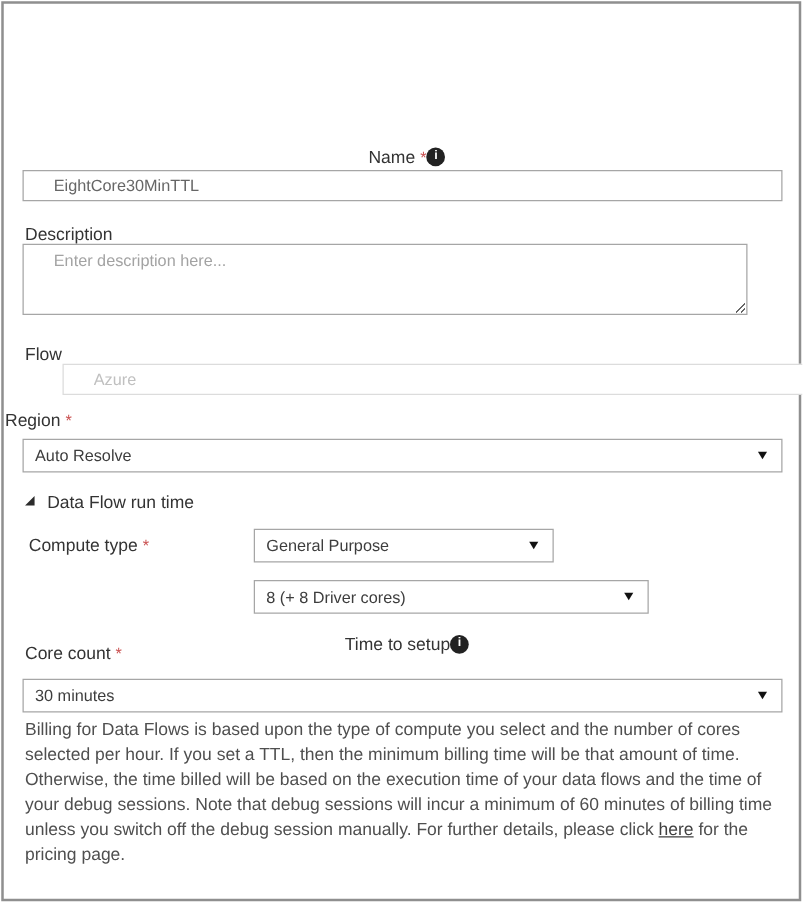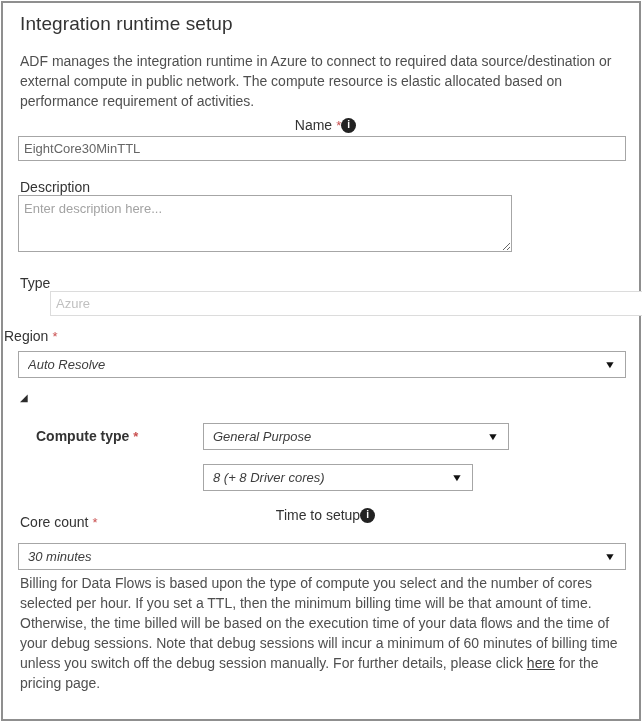--- a/index.html
+++ b/index.html
@@ -64,21 +64,21 @@
     cursor: default;
     user-select: none;
   }
   .text-input {
     box-sizing: border-box;
     border: 1px solid #a6a6a6;
     background: #ffffff;
     font-family: inherit;
     font-size: 13px;
     color: #666666;
-    padding: 0 5px;
+    padding: 0 24px;
     outline: none;
     display: block;
   }
   .text-input.disabled {
     border-color: #dcdcdc;
     color: #c0c0c0;
     margin-left: 32px;
   }
   textarea.text-input {
     padding-top: 5px;
@@ -93,21 +93,20 @@
   }
   .select {
     box-sizing: border-box;
     border: 1px solid #a6a6a6;
     background: #ffffff;
     display: flex;
     align-items: center;
     justify-content: space-between;
     padding: 0 10px 0 9px;
     cursor: pointer;
-    font-style: italic;
   }
   .select .sel-text {
     font-size: 13px;
     color: #3d3d3d;
     white-space: nowrap;
     overflow: hidden;
   }
   .select .caret {
     font-size: 10px;
     color: #111111;
@@ -136,66 +135,65 @@
     text-decoration: underline;
     cursor: pointer;
   }
 </style>
 </head>
 <body>
 
 <div class="stage">
   <div class="panel">
 
-    <div class="abs title" style="top:10px; left:17px;">Integration runtime setup</div>
-
-    <div class="abs para" style="top:48px; left:17px; width:606px;">ADF manages the integration runtime in Azure to connect to required data source/destination or external compute in public network. The compute resource is elastic allocated based on performance requirement of activities.</div>
+
 
     <div class="abs label-row" style="top:114px; left:17px; width:611px;">
       <span class="label">
         <span>Name</span><span class="req">*</span>
       </span>
       <span class="info-badge">i</span>
     </div>
 
     <input class="abs text-input" style="top: 133px; left: 15px; width: 608px; height: 25px;" type="text" value="EightCore30MinTTL">
 
     <div class="abs label" style="top:176px; left:17px;">Description</div>
 
-    <textarea class="abs text-input" style="top: 192px; left: 15px; width: 494px; height: 57px;" placeholder="Enter description here..."></textarea>
-
-    <div class="abs label" style="top:272px; left:17px;">Type</div>
+    <textarea class="abs text-input" style="top: 192px; left: 15px; width: 580px; height: 57px;" placeholder="Enter description here..."></textarea>
+
+    <div class="abs label" style="top:272px; left:17px;">Flow</div>
 
     <input class="abs text-input disabled" style="top: 288px; left: 15px; width: 608px; height: 25px;" type="text" disabled="" value="Azure">
 
     <div class="abs label" style="top:325px; left:1px;">
       <span>Region</span><span class="req">*</span>
     </div>
 
     <div class="abs select" style="top:348px; left:15px; width:608px; height:27px;">
       <span class="sel-text">Auto Resolve</span>
       <span class="caret">▼</span>
     </div>
 
     <div class="abs section-header" style="top:390px; left:17px;">
       <span class="expander">◢</span>
-    </div>
-
-    <div class="abs label" style="top:425px; left:33px;font-weight:bold;">
+      <span class="section-title">Data Flow run time</span>
+    </div>
+
+    <div class="abs label" style="top:425px; left:20px;">
       <span>Compute type</span><span class="req">*</span>
     </div>
-    <div class="abs select" style="top:420px; left:200px; width:306px; height:27px;">
+    <div class="abs select" style="top:420px; left:200px; width:240px; height:27px;">
       <span class="sel-text">General Purpose</span>
       <span class="caret">▼</span>
     </div>
 
     <div class="abs label" style="top:466px; left:17px;margin-top:45px;">
       <span>Core count</span><span class="req">*</span>
     </div>
-    <div class="abs select" style="top:461px; left:200px; width:270px; height:27px;">
+    <div class="abs select" style="top:461px; left:200px; width:316px; height:27px;">
       <span class="sel-text">8 (+ 8 Driver cores)</span>
       <span class="caret">▼</span>
     </div>
 
     <div class="abs label-row" style="top:504px; left:17px; width:611px;">
       <span class="label">Time to setup</span>
       <span class="info-badge">i</span>
     </div>
 
     <div class="abs select" style="top:540px; left:15px; width:608px; height:27px;">

